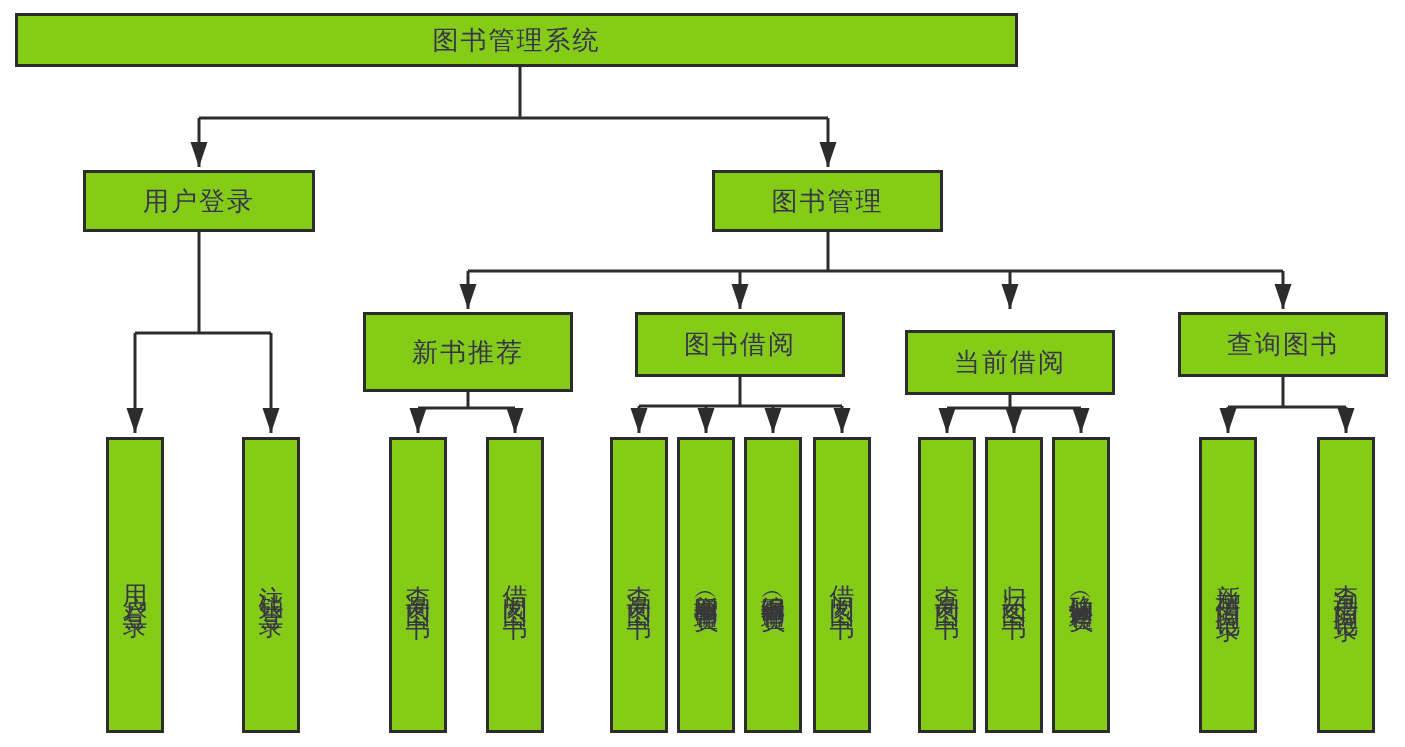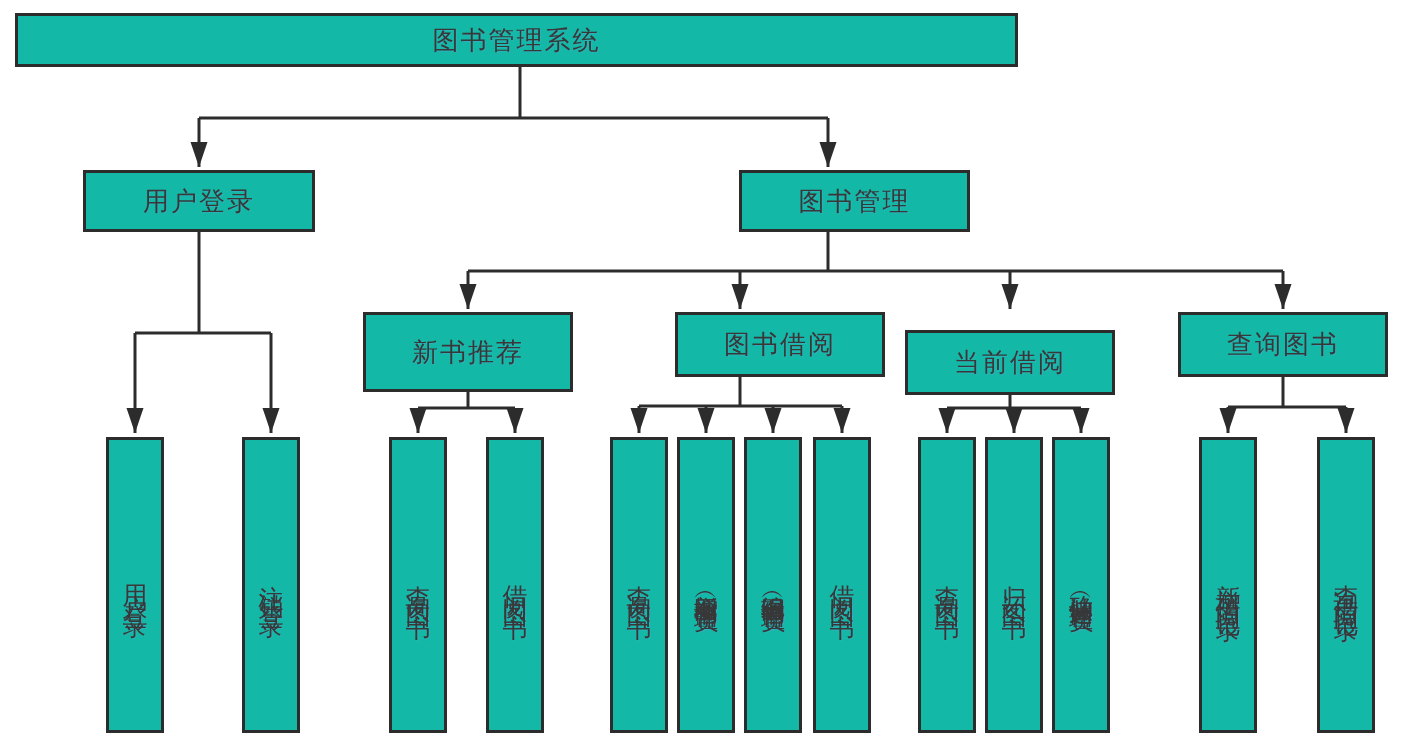--- a/index.html
+++ b/index.html
@@ -14,21 +14,21 @@
   #connector-svg {
     position: absolute;
     left: 0; top: 0;
     width: 1405px; height: 747px;
     z-index: 1;
   }
   .node {
     position: absolute;
     box-sizing: border-box;
     border: 3px solid #2c2c2c;
-    background: #14b8a6;
+    background: #84cc16;
     display: flex;
     align-items: center;
     justify-content: center;
     z-index: 2;
     color: #383838;
   }
   .h-node span {
     font-size: 26px;
     letter-spacing: 2px;
     white-space: nowrap;
@@ -126,28 +126,28 @@
     </g>
   </svg>
 
   <div class="node h-node" style="left:15px; top:13px; width:1003px; height:54px;">
     <span>图书管理系统</span>
   </div>
 
   <div class="node h-node" style="left:83px; top:170px; width:232px; height:62px;">
     <span>用户登录</span>
   </div>
-  <div class="node h-node" style="left:712px; top:170px; width:231px; height:62px;margin-left:27px;">
+  <div class="node h-node" style="left:712px; top:170px; width:231px; height:62px;">
     <span>图书管理</span>
   </div>
 
   <div class="node h-node" style="left:363px; top:312px; width:210px; height:80px;">
     <span>新书推荐</span>
   </div>
-  <div class="node h-node" style="left:635px; top:312px; width:210px; height:65px;margin-left:40px;">
+  <div class="node h-node" style="left:635px; top:312px; width:210px; height:65px;">
     <span>图书借阅</span>
   </div>
   <div class="node h-node" style="left:905px; top:330px; width:210px; height:65px;">
     <span>当前借阅</span>
   </div>
   <div class="node h-node" style="left:1178px; top:312px; width:210px; height:65px;">
     <span>查询图书</span>
   </div>
 
   <div class="node v-node" style="left:106px; top:437px; width:58px; height:296px;">

